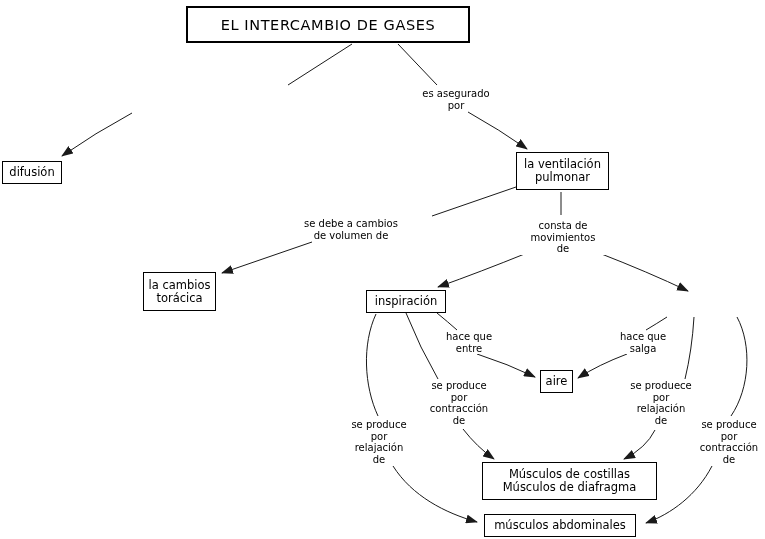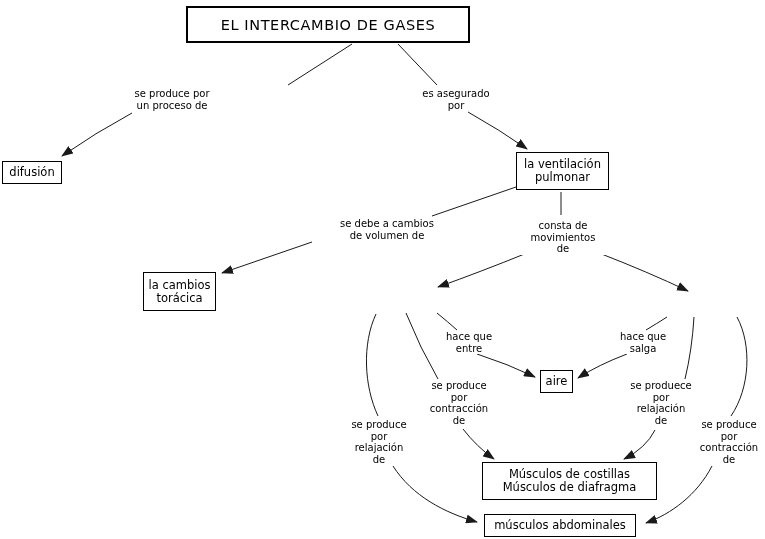--- a/index.html
+++ b/index.html
@@ -67,36 +67,35 @@
   <div class="node title" style="left:186px;top:6px;width:284px;height:37px;">EL INTERCAMBIO DE GASES</div>
 
   <div class="node" style="left:2px;top:161px;width:60px;height:23px;">difusión</div>
 
   <div class="node" style="left:516px;top:152px;width:93px;height:38px;">la ventilación
 pulmonar</div>
 
   <div class="node" style="left:143px;top:272px;width:73px;height:39px;">la cambios
 torácica</div>
 
+  <div class="node" style="left:366px;top:290px;width:80px;height:23px;">inspiración</div>
 
 
   <div class="node" style="left:540px;top:370px;width:33px;height:23px;text-align:right;">aire</div>
 
   <div class="node" style="left:482px;top:462px;width:175px;height:38px;">Músculos de costillas
 Músculos de diafragma</div>
 
   <div class="node" style="left:484px;top:514px;width:152px;height:23px;">músculos abdominales</div>
 
-  <div class="label" style="left:102px;top:88px;width:140px;">se produce por
-un proceso de</div>
 
   <div class="label" style="left:406px;top:88px;width:100px;">es asegurado
 por</div>
 
-  <div class="label" style="left:312px;top:218px;width:150px;">se debe a cambios
+  <div class="label" style="left:276px;top:218px;width:150px;">se debe a cambios
 de volumen de</div>
 
   <div class="label" style="left:513px;top:220px;width:100px;">consta de
 movimientos
 de</div>
 
   <div class="label" style="left:429px;top:331px;width:80px;">hace que
 entre</div>
 
   <div class="label" style="left:603px;top:331px;width:80px;">hace que

